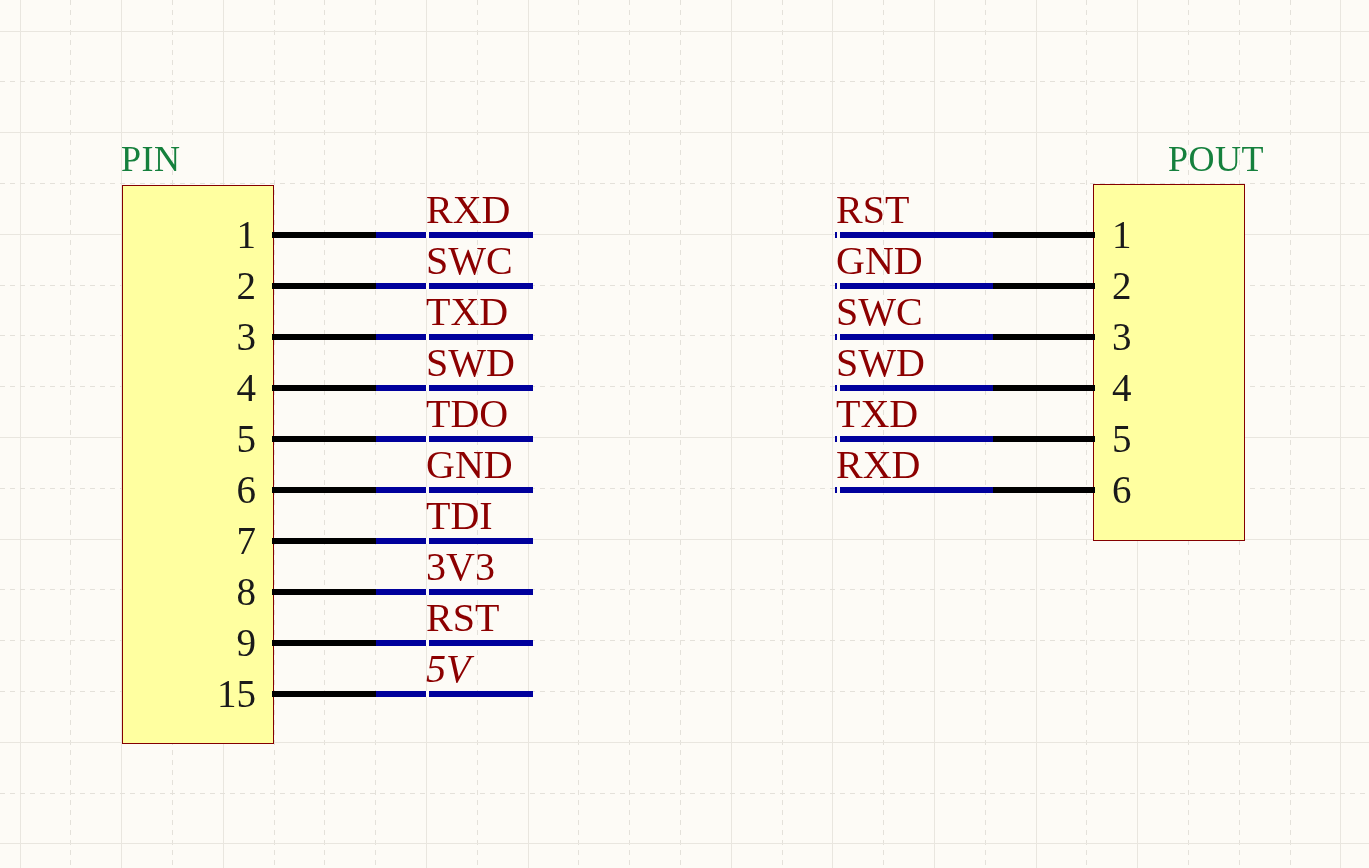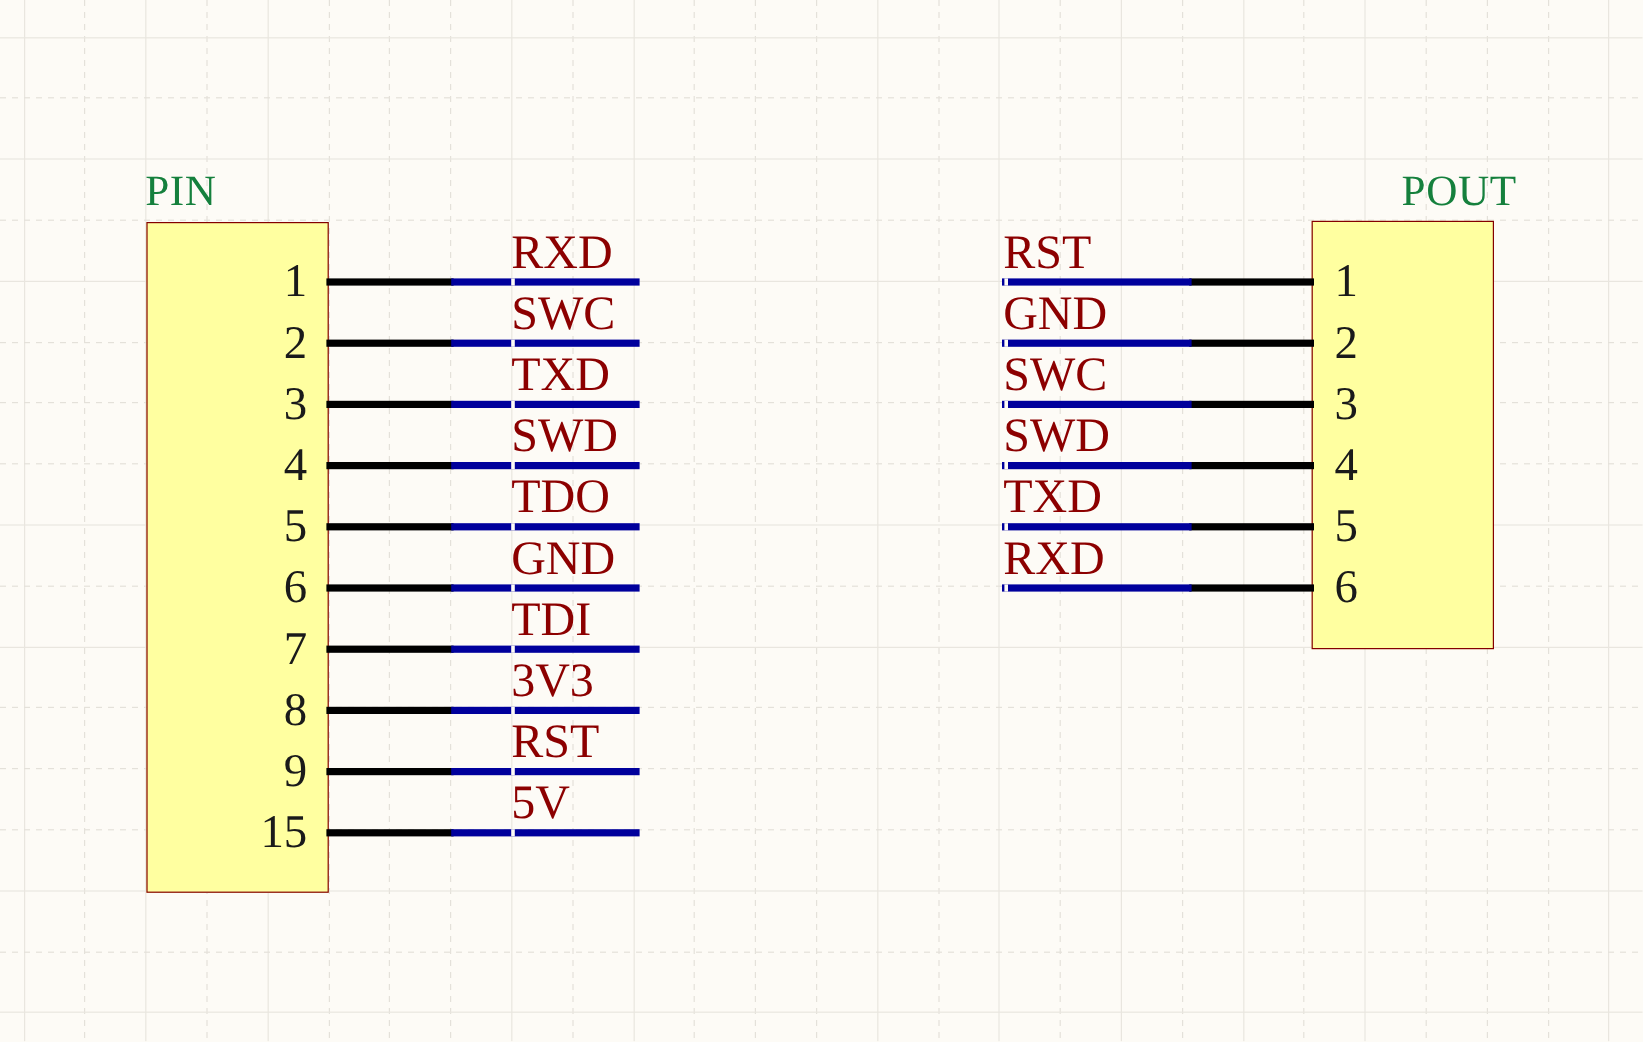--- a/index.html
+++ b/index.html
@@ -189,21 +189,21 @@
 
   <div class="net-label" style="left:426px; top:190px;">RXD</div>
   <div class="net-label" style="left:426px; top:241px;">SWC</div>
   <div class="net-label" style="left:426px; top:292px;">TXD</div>
   <div class="net-label" style="left:426px; top:343px;">SWD</div>
   <div class="net-label" style="left:426px; top:394px;">TDO</div>
   <div class="net-label" style="left:426px; top:445px;">GND</div>
   <div class="net-label" style="left:426px; top:496px;">TDI</div>
   <div class="net-label" style="left:426px; top:547px;">3V3</div>
   <div class="net-label" style="left:426px; top:598px;">RST</div>
-  <div class="net-label" style="left:426px; top:649px;">5V</div>
+  <div class="net-label" style="left:426px; top:649px;font-style:italic;">5V</div>
 
   <div class="comp-ref" style="left:1148px; top:139px;margin-left:20px;">POUT</div>
 
   <div class="comp-body" style="left:1093px; top:184px; width:152px; height:357px;"></div>
 
   <div class="pin-number" style="left:1112px; top:215px; width:92px; text-align:left;">1</div>
   <div class="pin-number" style="left:1112px; top:266px; width:92px; text-align:left;">2</div>
   <div class="pin-number" style="left:1112px; top:317px; width:92px; text-align:left;">3</div>
   <div class="pin-number" style="left:1112px; top:368px; width:92px; text-align:left;">4</div>
   <div class="pin-number" style="left:1112px; top:419px; width:92px; text-align:left;">5</div>

